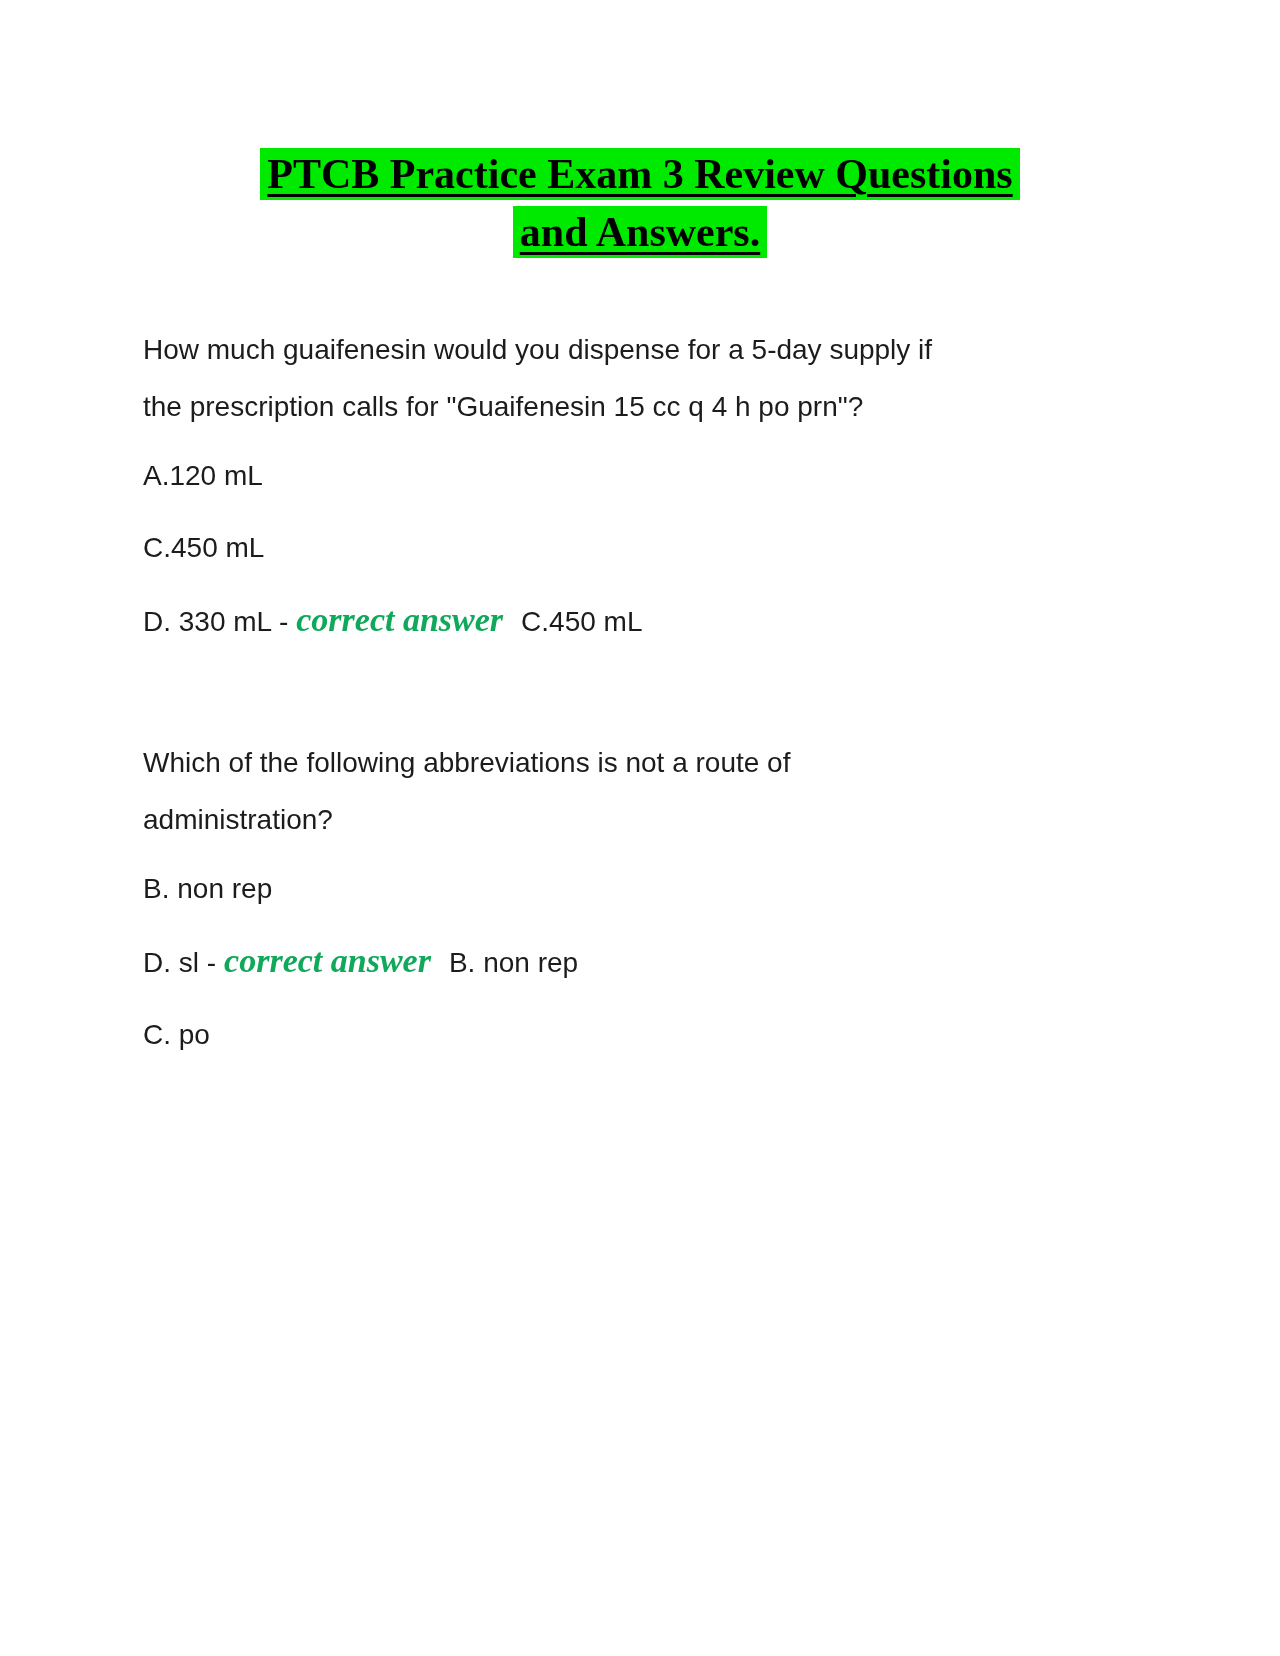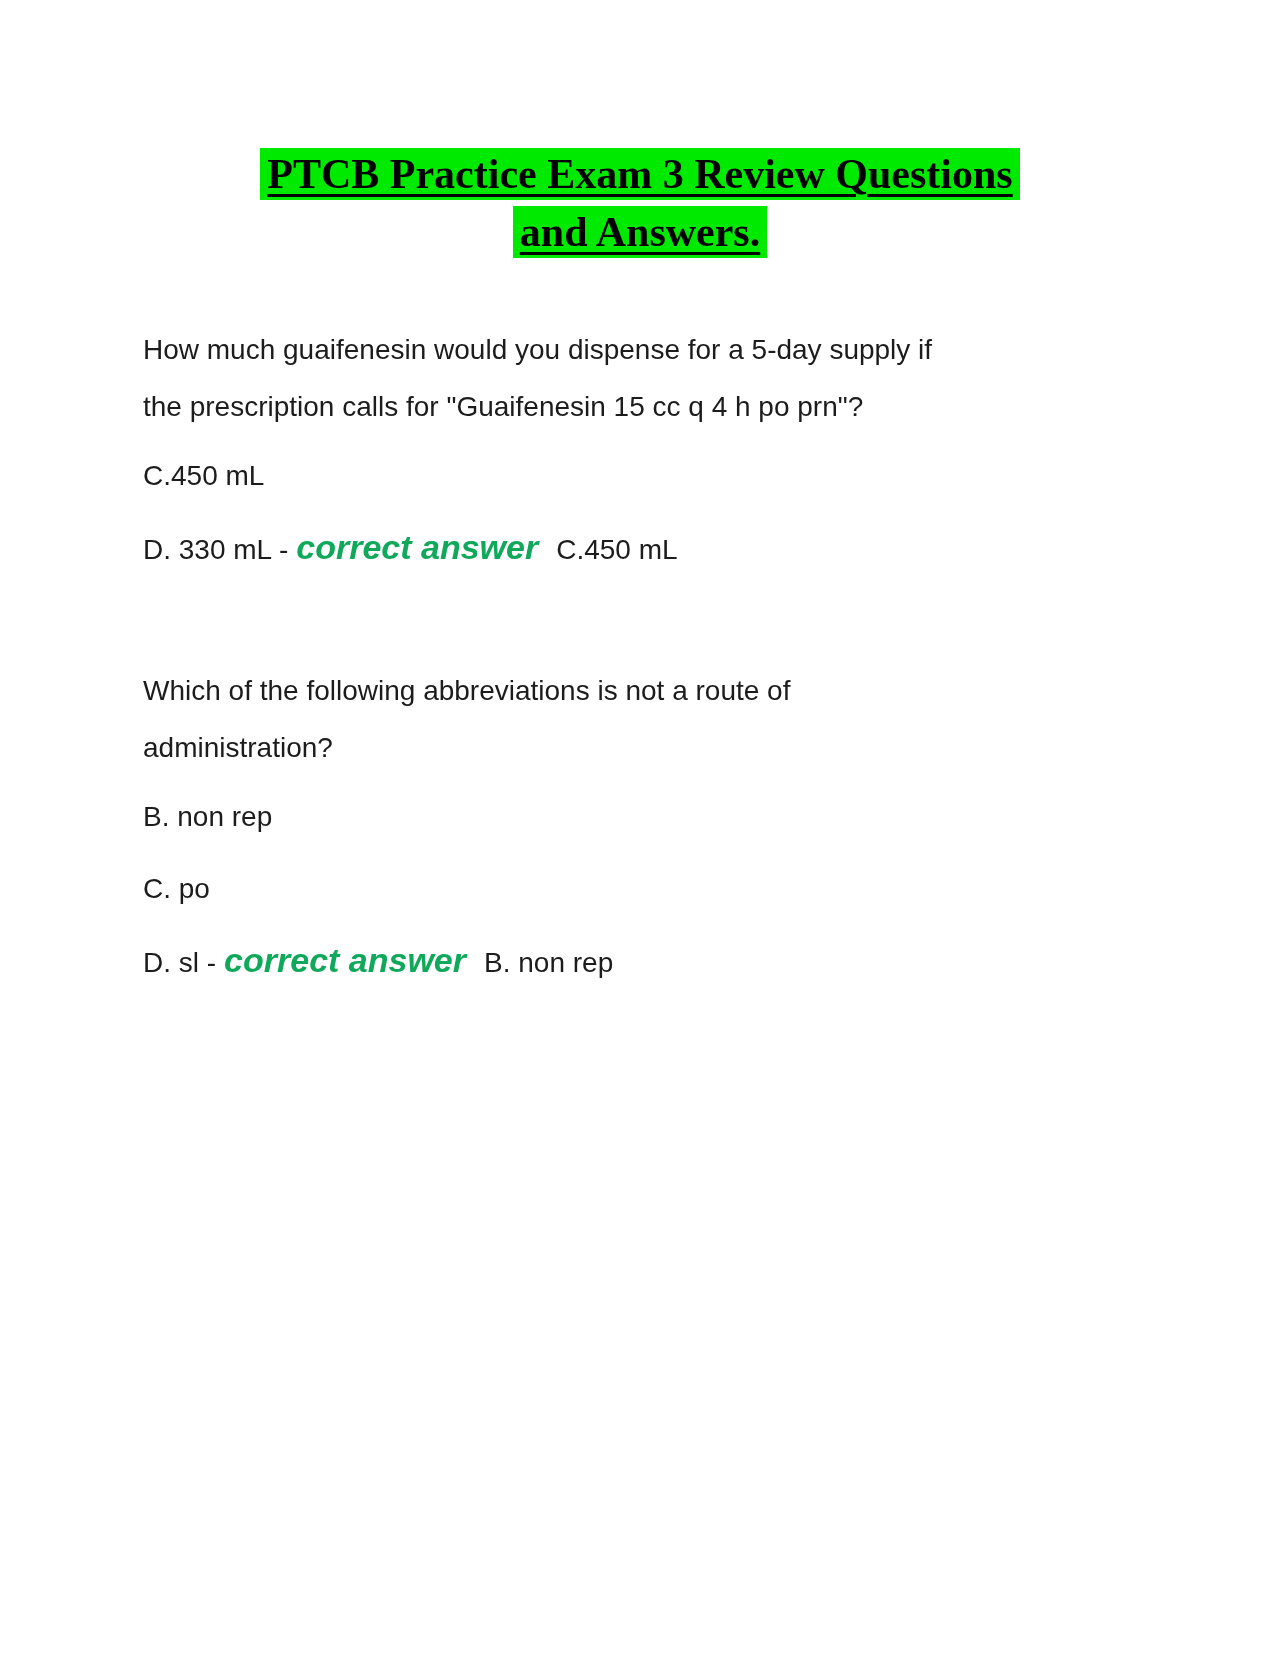--- a/index.html
+++ b/index.html
@@ -56,47 +56,49 @@
   .question-block + .question-block {
     margin-top: 84px;
   }
   .correct-label {
     color: var(--correct-green, #10a85a);
     font-weight: bold;
     font-style: italic;
     font-size: 34px;
     margin-left: 8px;
     margin-right: 6px;
+    font-family: Liberation Serif, serif;
   }
   .answer-value {
     margin-left: 12px;
   }
 </style>
 </head>
 <body>
 
 <div class="page">
 
   <div class="title-wrap">
     <span class="title-highlight">PTCB Practice Exam 3 Review Questions
 and Answers.</span>
   </div>
 
   <div class="content">
 
     <div class="question-block">
       <p class="question">How much guaifenesin would you dispense for a 5-day supply if
 the prescription calls for "Guaifenesin 15 cc q 4 h po prn"?</p>
+      <p class="option">A.120 mL</p>
       <p class="option">C.450 mL</p>
       <p class="option answer-line"><span>D. 330 mL -</span><span class="correct-label">correct answer</span><span class="answer-value">C.450 mL</span></p>
     </div>
 
     <div class="question-block">
       <p class="question">Which of the following abbreviations is not a route of
 administration?</p>
       <p class="option">B. non rep</p>
+      <p class="option answer-line"><span>D. sl -</span><span class="correct-label">correct answer</span><span class="answer-value">B. non rep</span></p>
       <p class="option">C. po</p>
-      <p class="option answer-line"><span>D. sl -</span><span class="correct-label">correct answer</span><span class="answer-value">B. non rep</span></p>
     </div>
 
 
   </div>
 </div>
 
 </body></html>

